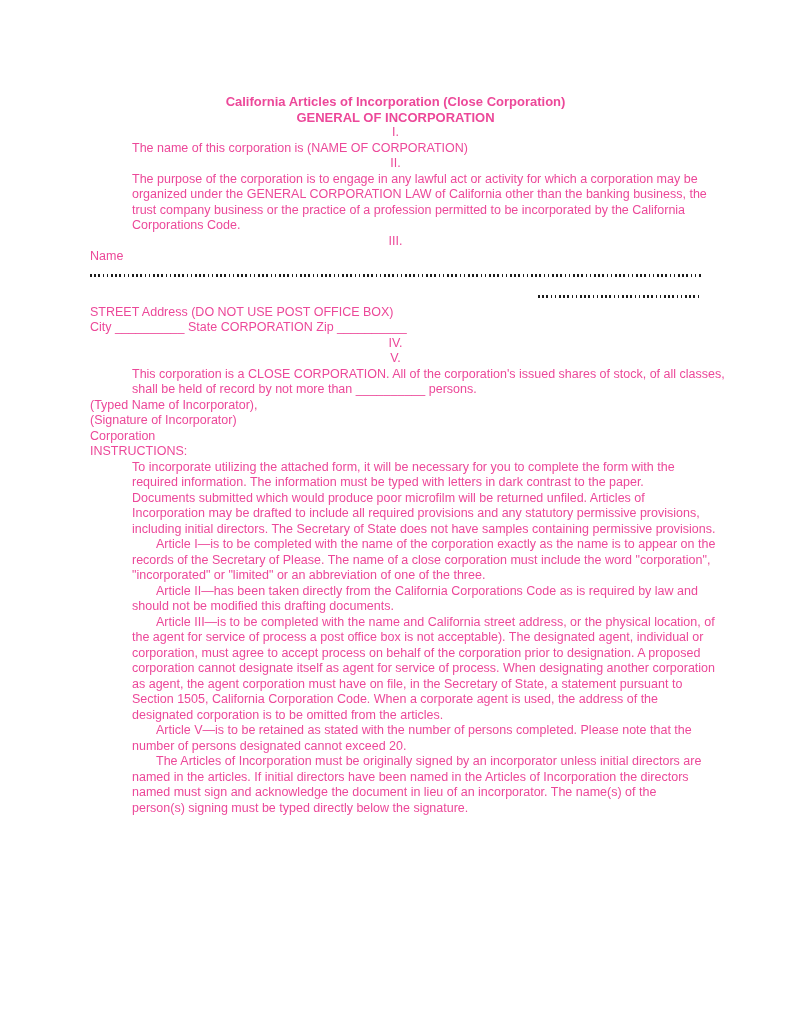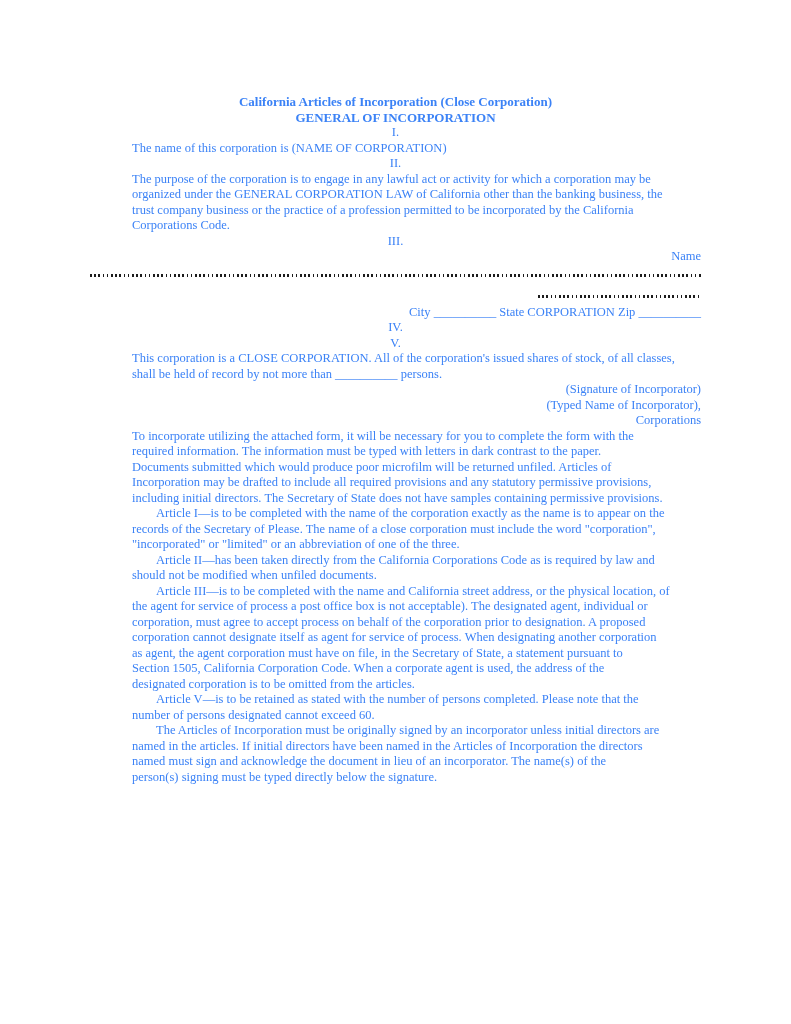--- a/index.html
+++ b/index.html
@@ -5,33 +5,33 @@
   html, body {
     margin: 0;
     padding: 0;
     background: #ffffff;
   }
   .page {
     position: relative;
     width: 791px;
     height: 1024px;
     background: #ffffff;
-    color: #3b82f6;
-    font-family: Liberation Serif, serif;
+    color: #ec4899;
+    font-family: Liberation Sans, sans-serif;
     font-size: 12.5px;
     line-height: 15.5px;
     box-sizing: border-box;
     padding: 94px 90px 0 90px;
     overflow: hidden;
   }
   .content { width: 611px; }
   p, div.line { margin: 0; padding: 0; }
   .pre { white-space: pre; margin-left: 42px; }
   .center { text-align: center; }
-  .right { text-align: right; }
+  .right { }
   .indent { text-indent: 24px; }
   .title-line { text-align: center; font-weight: bold; font-size: 13px; }
   .instructions-heading { margin-top: 6px; }
   .dotrow { height: 15px; padding-top: 9px; box-sizing: content-box; }
   .dotline {
     height: 3px;
     background-image: repeating-linear-gradient(to right, #1c1c1c 0px, #1c1c1c 1.6px, transparent 1.6px, transparent 4.2px);
   }
   .dotline.full { width: 611px; }
   .dotrow.short-row { height: 10px; padding-top: 6px; }
@@ -59,50 +59,52 @@
 
     <div class="line right">Name</div>
 
     <div class="dotrow">
       <div class="dotline full"></div>
     </div>
     <div class="dotrow short-row">
       <div class="dotline short"></div>
     </div>
 
+    <div class="line right">STREET Address (DO NOT USE POST OFFICE BOX)</div>
     <div class="line right">City __________ State CORPORATION Zip __________</div>
 
     <div class="line center">IV.</div>
 
     <div class="line center">V.</div>
     <p class="pre">This corporation is a CLOSE CORPORATION. All of the corporation's issued shares of stock, of all classes,
 shall be held of record by not more than __________ persons.</p>
 
+    <div class="line right">(Typed Name of Incorporator),</div>
     <div class="line right">(Signature of Incorporator)</div>
-    <div class="line right">(Typed Name of Incorporator),</div>
-    <div class="line right">Corporations</div>
+    <div class="line right">Corporation</div>
 
+    <div class="line instructions-heading">INSTRUCTIONS:</div>
     <p class="pre">To incorporate utilizing the attached form, it will be necessary for you to complete the form with the
 required information. The information must be typed with letters in dark contrast to the paper.
 Documents submitted which would produce poor microfilm will be returned unfiled. Articles of
 Incorporation may be drafted to include all required provisions and any statutory permissive provisions,
 including initial directors. The Secretary of State does not have samples containing permissive provisions.</p>
     <p class="pre indent">Article I—is to be completed with the name of the corporation exactly as the name is to appear on the
 records of the Secretary of Please. The name of a close corporation must include the word "corporation",
 "incorporated" or "limited" or an abbreviation of one of the three.</p>
     <p class="pre indent">Article II—has been taken directly from the California Corporations Code as is required by law and
-should not be modified when unfiled documents.</p>
+should not be modified this drafting documents.</p>
     <p class="pre indent">Article III—is to be completed with the name and California street address, or the physical location, of
 the agent for service of process a post office box is not acceptable). The designated agent, individual or
 corporation, must agree to accept process on behalf of the corporation prior to designation. A proposed
 corporation cannot designate itself as agent for service of process. When designating another corporation
 as agent, the agent corporation must have on file, in the Secretary of State, a statement pursuant to
 Section 1505, California Corporation Code. When a corporate agent is used, the address of the
 designated corporation is to be omitted from the articles.</p>
     <p class="pre indent">Article V—is to be retained as stated with the number of persons completed. Please note that the
-number of persons designated cannot exceed 60.</p>
+number of persons designated cannot exceed 20.</p>
     <p class="pre indent">The Articles of Incorporation must be originally signed by an incorporator unless initial directors are
 named in the articles. If initial directors have been named in the Articles of Incorporation the directors
 named must sign and acknowledge the document in lieu of an incorporator. The name(s) of the
 person(s) signing must be typed directly below the signature.</p>
 
   </div>
 </div>
 
 </body></html>

